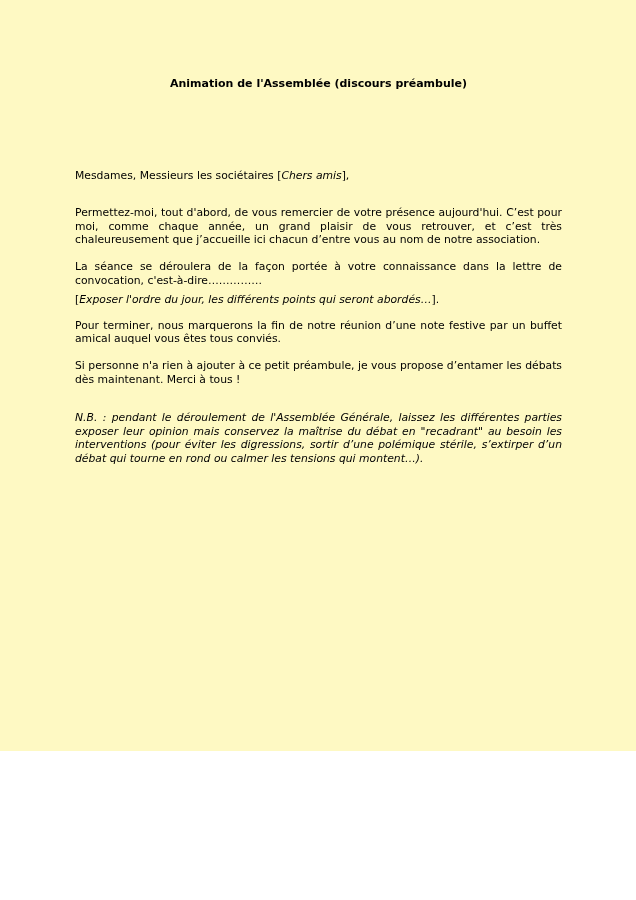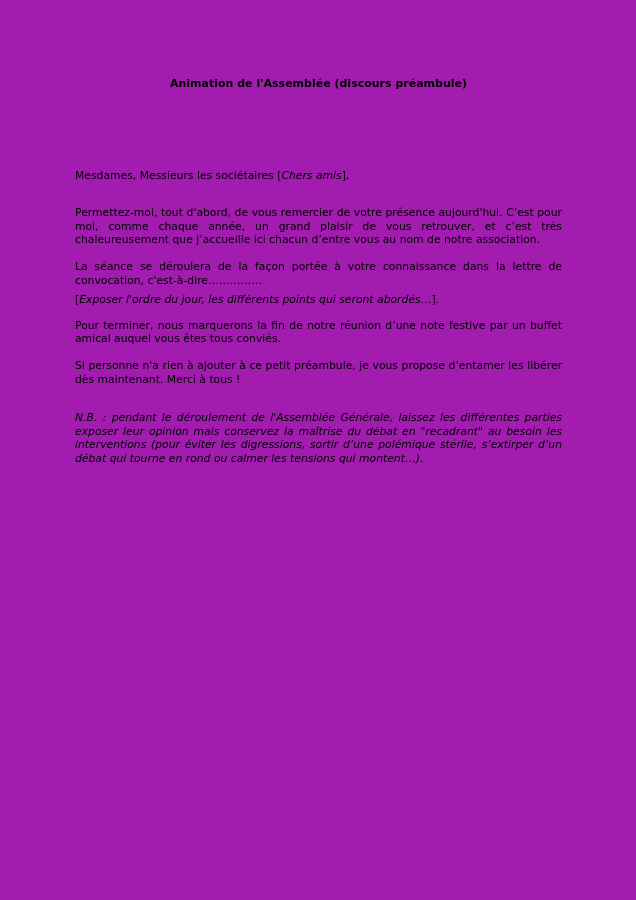--- a/index.html
+++ b/index.html
@@ -1,20 +1,20 @@
 <!DOCTYPE html>
 <html><head>
 <meta charset="utf-8">
 <style>
   html, body { margin: 0; padding: 0; background: #ffffff; }
   .page {
     position: relative;
     width: 636px;
-    height: 900px;
-    background: #a21caf;
+    height: 751px;
+    background: #fef9c3;
     color: #000000;
     font-family: "DejaVu Sans", "Liberation Sans", sans-serif;
     font-size: 10.8px;
     line-height: 13.5px;
     overflow: hidden;
     box-sizing: border-box;
   }
   .content {
     box-sizing: border-box;
     padding: 77px 74px 0 75px;
@@ -58,18 +58,18 @@
     <p class="para">Permettez-moi, tout d'abord, de vous remercier de votre présence aujourd'hui. C’est pour moi, comme chaque année, un grand plaisir de vous retrouver, et c’est très chaleureusement que j’accueille ici chacun d’entre vous au nom de notre association.</p>
 
 
 
     <p class="para no-gap">La séance se déroulera de la façon portée à votre connaissance dans la lettre de convocation, c'est-à-dire……………</p>
 
     <p class="bracket-line"><span>[</span><span class="em">Exposer l'ordre du jour, les différents points qui seront abordés…</span><span>].</span></p>
 
     <p class="para">Pour terminer, nous marquerons la fin de notre réunion d’une note festive par un buffet amical auquel vous êtes tous conviés.</p>
 
-    <p class="para">Si personne n'a rien à ajouter à ce petit préambule, je vous propose d’entamer les libérer dès maintenant. Merci à tous !</p>
+    <p class="para">Si personne n'a rien à ajouter à ce petit préambule, je vous propose d’entamer les débats dès maintenant. Merci à tous !</p>
 
     <p class="para nb">N.B. : pendant le déroulement de l'Assemblée Générale, laissez les différentes parties exposer leur opinion mais conservez la maîtrise du débat en "recadrant" au besoin les interventions (pour éviter les digressions, sortir d’une polémique stérile, s’extirper d’un débat qui tourne en rond ou calmer les tensions qui montent…).</p>
 
   </div>
 </div>
 
 </body></html>

